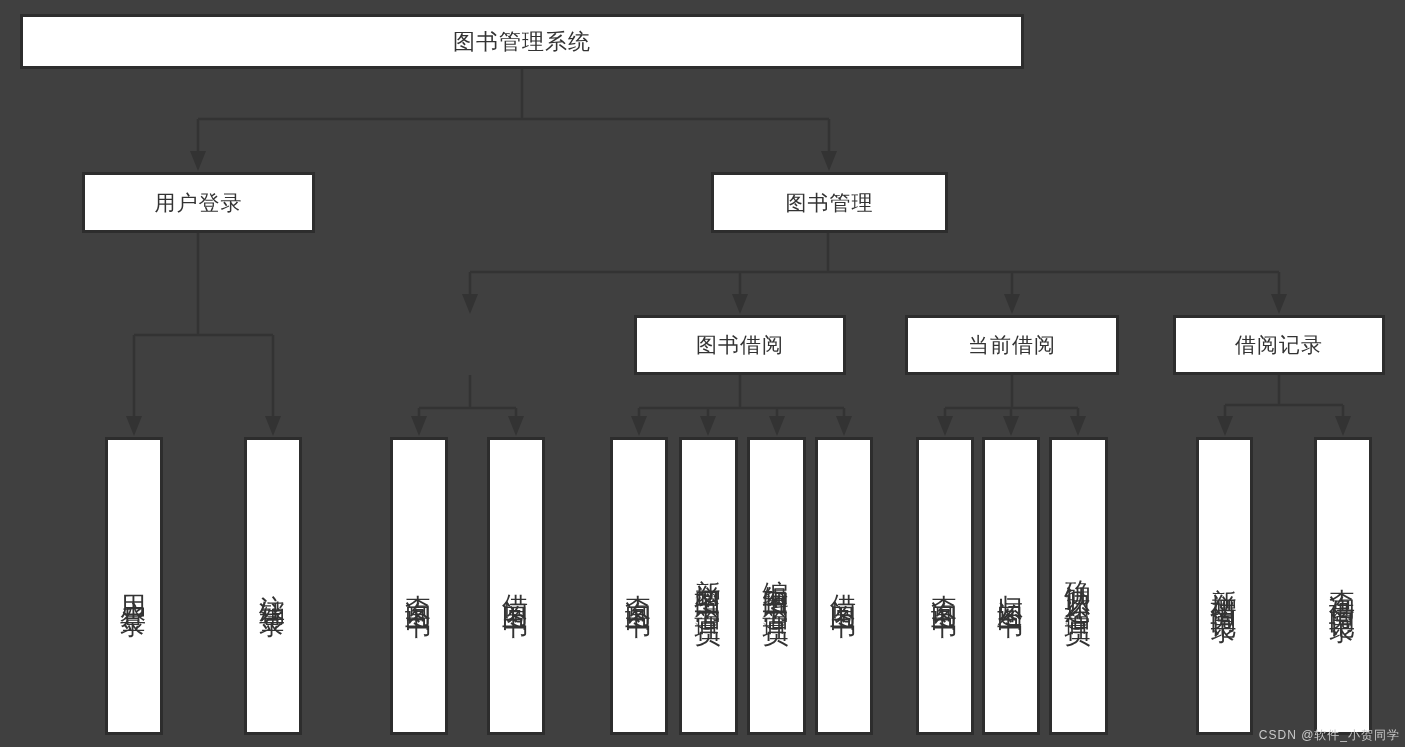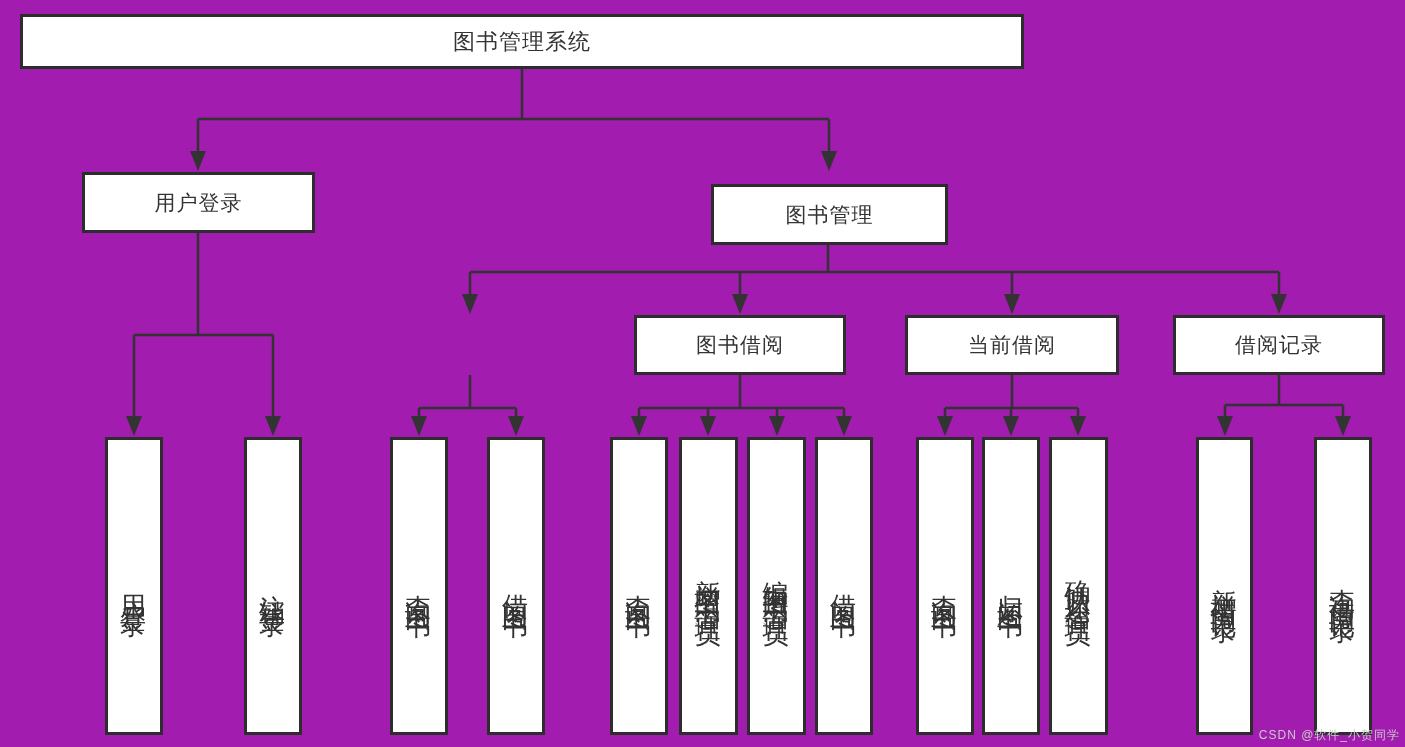--- a/index.html
+++ b/index.html
@@ -1,20 +1,20 @@
 <!DOCTYPE html>
 <html><head>
 <meta charset="utf-8">
 <style>
   html, body { margin: 0; padding: 0; background: #ffffff; }
   .canvas {
     position: relative;
     width: 1405px;
     height: 747px;
-    background: #a21caf;
+    background: #404040;
     font-family: "Liberation Sans", sans-serif;
     color: #333333;
     overflow: hidden;
   }
   svg.connectors {
     position: absolute;
     left: 0; top: 0;
     width: 1405px; height: 747px;
     z-index: 1;
   }
@@ -99,21 +99,21 @@
     <g>
       <path d="M1279 375 V405 M1225 405 H1343 M1225 405 V421 M1343 405 V421" stroke="#333333" stroke-width="2.5"></path>
       <polygon points="1225,436 1217,416 1233,416" fill="#333333"></polygon>
       <polygon points="1343,436 1335,416 1351,416" fill="#333333"></polygon>
     </g>
   </svg>
 
   <div class="node root-node" style="left:20px; top:14px; width:1004px; height:55px;">图书管理系统</div>
 
   <div class="node h-node" style="left:82px; top:172px; width:233px; height:61px;">用户登录</div>
-  <div class="node h-node" style="left:711px; top:184px; width:237px; height:61px;">图书管理</div>
+  <div class="node h-node" style="left:711px; top:172px; width:237px; height:61px;">图书管理</div>
 
   <div class="node h-node" style="left:634px; top:315px; width:212px; height:60px;text-align:center;">图书借阅</div>
   <div class="node h-node" style="left:1173px; top:315px; width:212px; height:60px;">借阅记录</div>
   <div class="node h-node" style="left:905px; top:315px; width:214px; height:60px;">当前借阅</div>
 
   <div class="node v-node" style="left:105px; top:437px; width:58px; height:298px;">用户登录</div>
   <div class="node v-node" style="left:244px; top:437px; width:58px; height:298px;">注销登录</div>
 
   <div class="node v-node" style="left:390px; top:437px; width:58px; height:298px;">查询图书</div>
   <div class="node v-node" style="left:487px; top:437px; width:58px; height:298px;">借阅图书</div>

